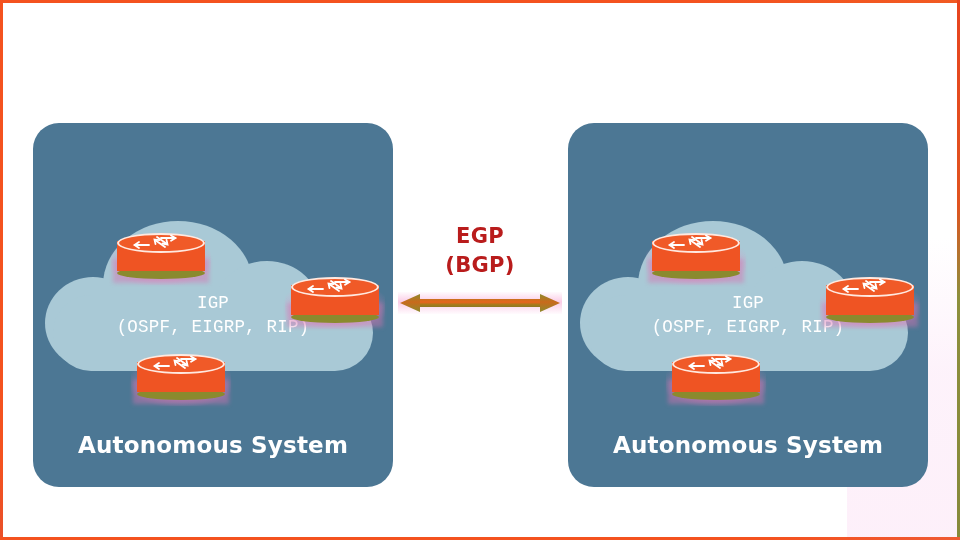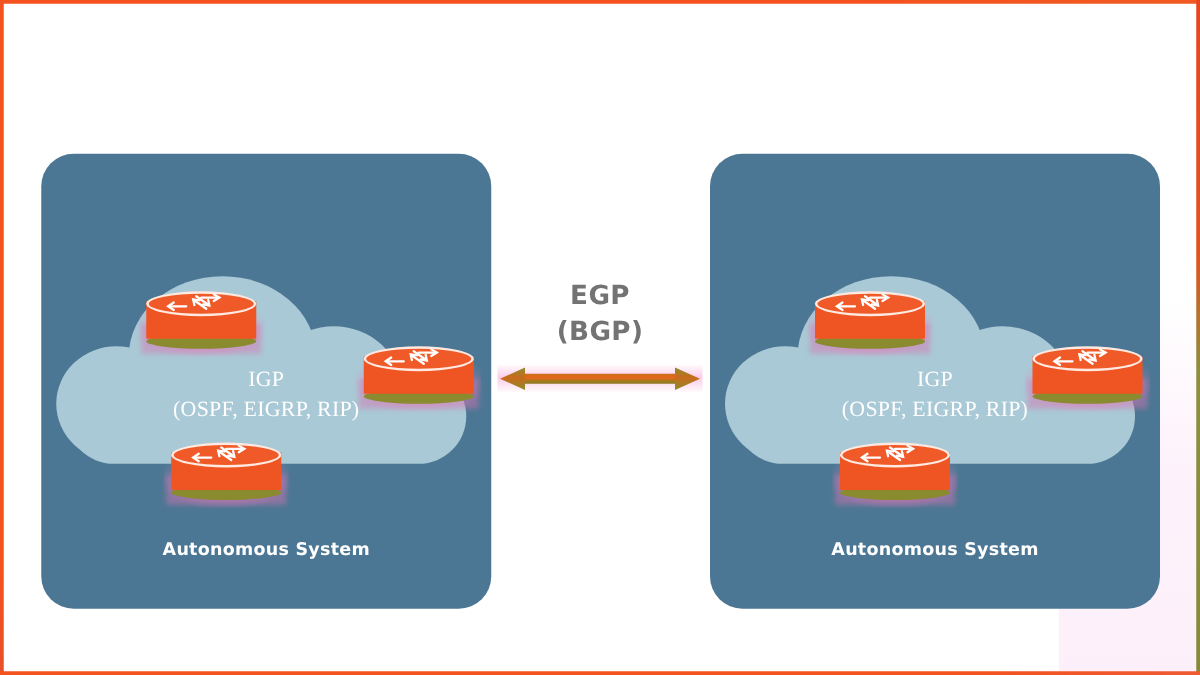--- a/index.html
+++ b/index.html
@@ -116,37 +116,37 @@
   }
 
   
   .igp-label {
     position: absolute;
     left: 0;
     width: 360px;
     top: 168px;
     text-align: center;
     color: #ffffff;
-    font-family: Liberation Serif, serif;
+    font-family: Liberation Mono, monospace;
     font-size: 17.5px;
     line-height: 24px;
     font-weight: 400;
     letter-spacing: 0.2px;
   }
 
   
   .as-caption {
     position: absolute;
     left: 0;
     width: 360px;
     top: 309px;
     text-align: center;
     color: #ffffff;
     font-family: "DejaVu Sans", sans-serif;
-    font-size: 14px;
+    font-size: 23px;
     font-weight: bold;
     letter-spacing: 0.2px;
   }
 
   
   .router {
     position: absolute;
     width: 100px;
     height: 58px;
   }
@@ -197,21 +197,21 @@
     left: 398px;
     top: 222px;
     width: 164px;
     height: 100px;
   }
   #egp-label {
     position: absolute;
     left: 0; top: 0;
     width: 164px;
     text-align: center;
-    color: #737373;
+    color: #b91c1c;
     font-family: "DejaVu Sans", sans-serif;
     font-size: 21px;
     font-weight: bold;
     line-height: 29px;
     letter-spacing: 0.3px;
   }
   #egp-arrow-wrap {
     position: absolute;
     left: 0;
     top: 66px;

